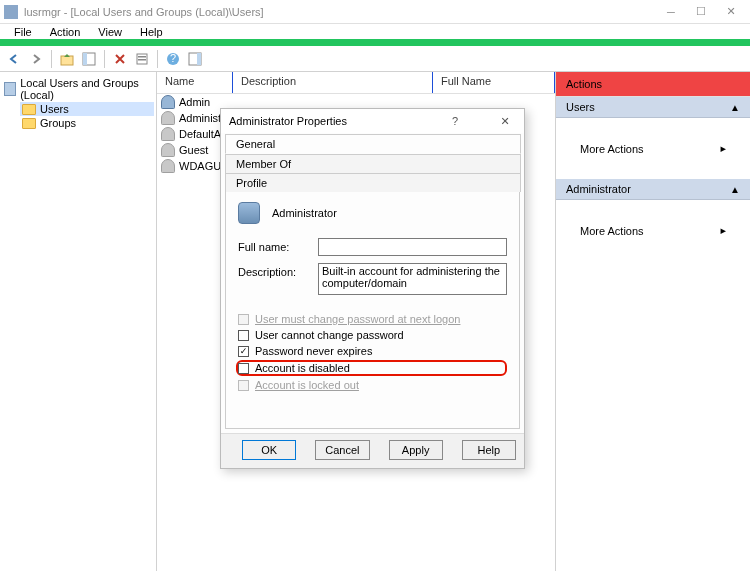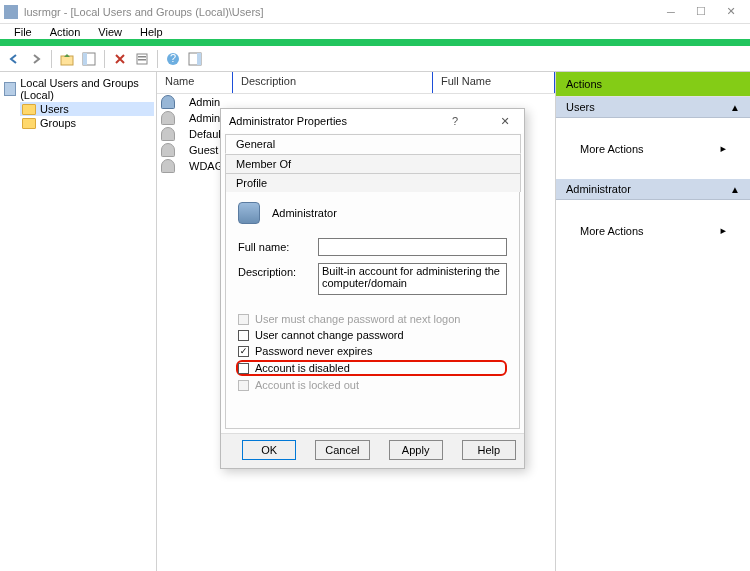--- a/index.html
+++ b/index.html
@@ -22,25 +22,25 @@
   .tree-item.selected { background:#d1e4ff; }
   .folder-icon { width:14px; height:11px; background:#ffd86b; border:1px solid #dca93a; border-radius:1px; }
   .group-icon { width:14px; height:14px; background:#b6cde6; border:1px solid #7896b8; }
   .list-pane { flex:1; border-right:1px solid #d1d1d1; position:relative; background:#fff; }
   .list-header { display:flex; height:22px; border-bottom:1px solid #e0e0e0; background:#fff; }
   .list-col { border-right:1px solid #1d4ed8; padding:3px 8px; color:#333; }
   .col-name { width:76px; }
   .col-full { width:122px; }
   .col-desc { flex:1; }
   .list-rows { }
-  .list-row { display:flex; align-items:center; gap:14px; padding:1px 4px; }
+  .list-row { display:flex; align-items:center; gap:4px; padding:1px 4px; }
   .user-icon { width:14px; height:14px; display:inline-block; background:#97b6d6; border-radius:50% 50% 10% 10%; border:1px solid #5a7ba0; }
   .user-icon.dis { filter:grayscale(100%); opacity:.7; }
   .actions-pane { width:194px; background:#fff; display:flex; flex-direction:column; }
-  .actions-title { font-weight:400; padding:6px 10px; border-bottom:1px solid #e0e0e0; background:#84cc16; }
+  .actions-title { font-weight:400; padding:6px 10px; border-bottom:1px solid #e0e0e0; background:#ef4444; }
   .actions-hdr { background:#cdd9ea; padding:4px 10px; display:flex; align-items:center; justify-content:space-between; border-bottom:1px solid #b6c1d1; }
   .actions-hdr .caret { font-size:10px; }
   .actions-link { padding:24px 24px; display:flex; align-items:center; justify-content:space-between; }
   
   .dialog { position:absolute; left:220px; top:108px; width:305px; height:361px; background:#fdfdfd; border:1px solid #bbb; box-shadow:3px 3px 10px rgba(0,0,0,.2); display:flex; flex-direction:column; }
   .dlg-title { height:24px; display:flex; align-items:center; padding:0 8px; background:#fff;gap:28px; }
   .dlg-title .t { flex:1; }
   .dlg-tb-btn { width:22px; height:18px; display:flex; align-items:center; justify-content:center; color:#555; }
   .dlg-tabs { display:flex; background:#fdfdfd; padding:0 4px;flex-direction:column; }
   .dlg-tab { padding:3px 10px; border:1px solid #ccc; border-bottom:none; margin-right:-1px; background:#f4f4f4; position:relative; top:1px; }
@@ -49,21 +49,21 @@
   .dlg-head { display:flex; align-items:center; gap:12px; margin-bottom:14px; }
   .big-user-icon { width:22px; height:22px; background:linear-gradient(#9bbbdc,#6b8fb4); border-radius:4px; border:1px solid #5a7ba0; }
   .form-row { display:flex; align-items:flex-start; margin-bottom:7px; }
   .form-lbl { width:80px; padding-top:3px; }
   .txt { flex:1; height:18px; border:1px solid #7a7a7a; padding:1px 3px; font-size:11px; }
   .txt.multi { height:32px; resize:none; font-family:inherit; }
   .chk-row { display:flex; align-items:center; gap:6px; margin:2px 0; padding:1px 0; }
   .chk { width:11px; height:11px; border:1px solid #555; display:inline-flex; align-items:center; justify-content:center; background:#fff; font-size:9px; line-height:1; color:#000;}
   .chk.checked::after { content:"✓"; }
   .chk.disabled { border-color:#bbb; background:#f4f4f4; }
-  .chk-lbl.disabled { color:#a0a0a0; }
+  .chk-lbl.disabled { color:#a0a0a0;text-decoration:underline; }
   .hl { border:2px solid #e51400; border-radius:6px; padding:0 4px 0 0; margin-left:-2px; }
   .dlg-footer { display:flex; justify-content:flex-end; gap:6px; padding:6px 8px 8px 8px; background:#f1f1f1; border-top:1px solid #ddd; }
   .btn { width:60px; height:20px; border:1px solid #888; background:#efefef; display:flex; align-items:center; justify-content:center;margin-left:13px; }
   .btn.default { border:1px solid #0078d7; outline:1px solid #0078d7; outline-offset:-1px; }
   svg { display:block; }
 </style>
 </head>
 <body>
 
 <div class="titlebar">

